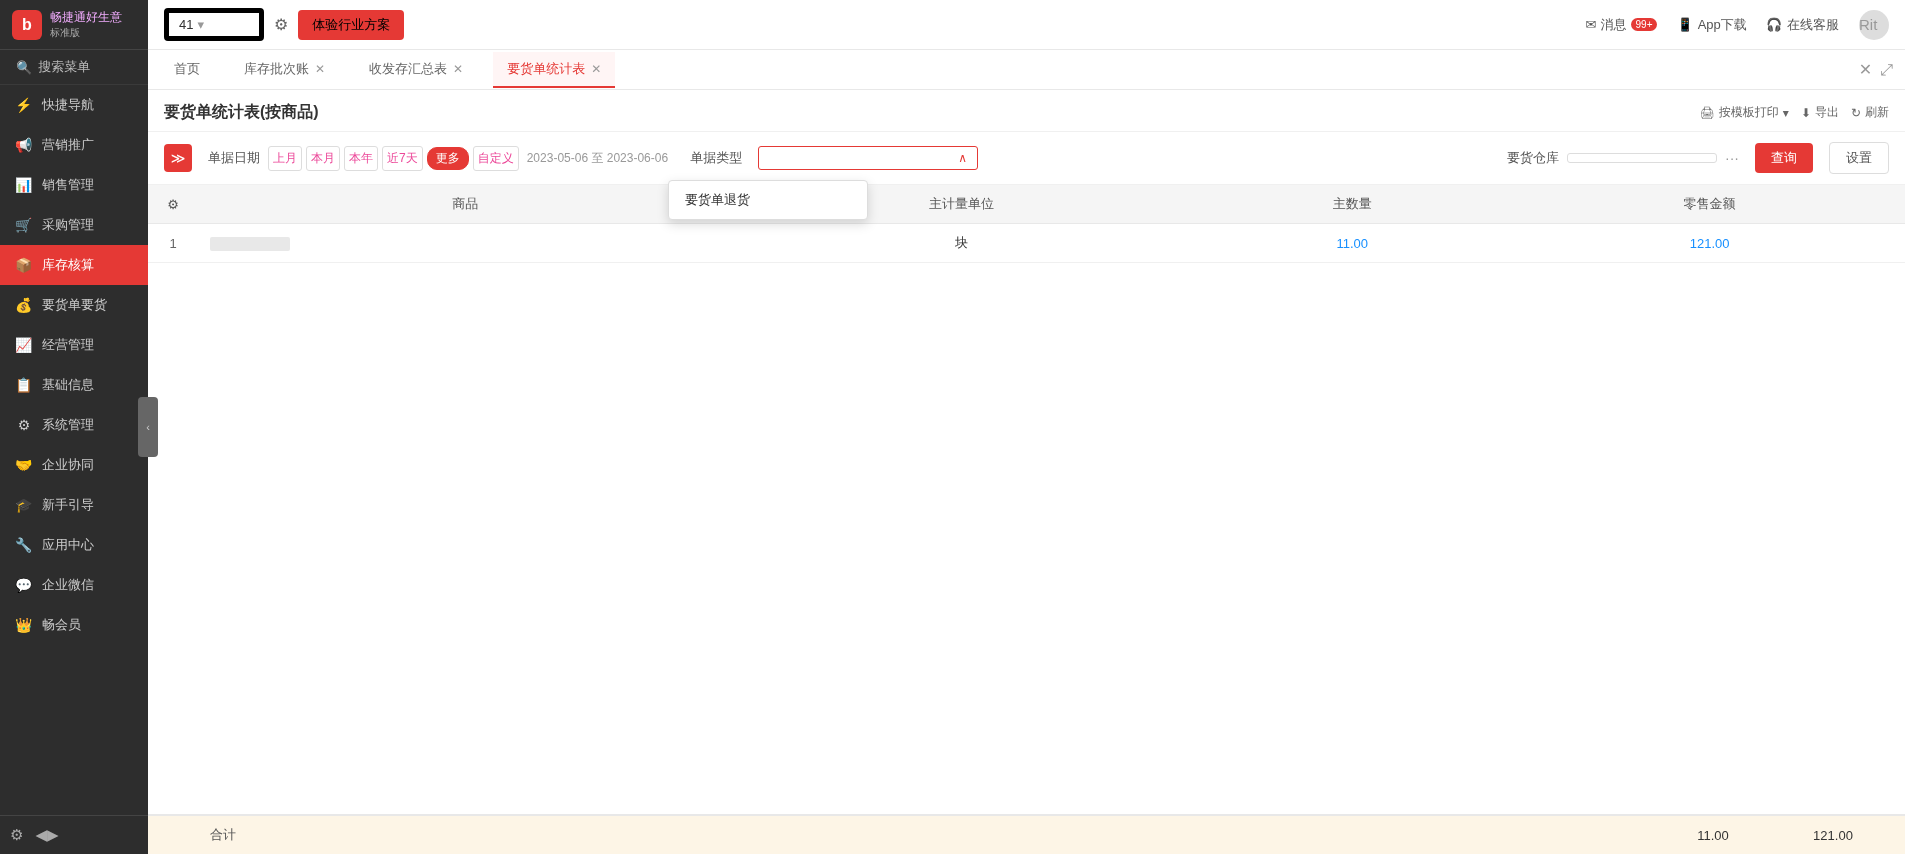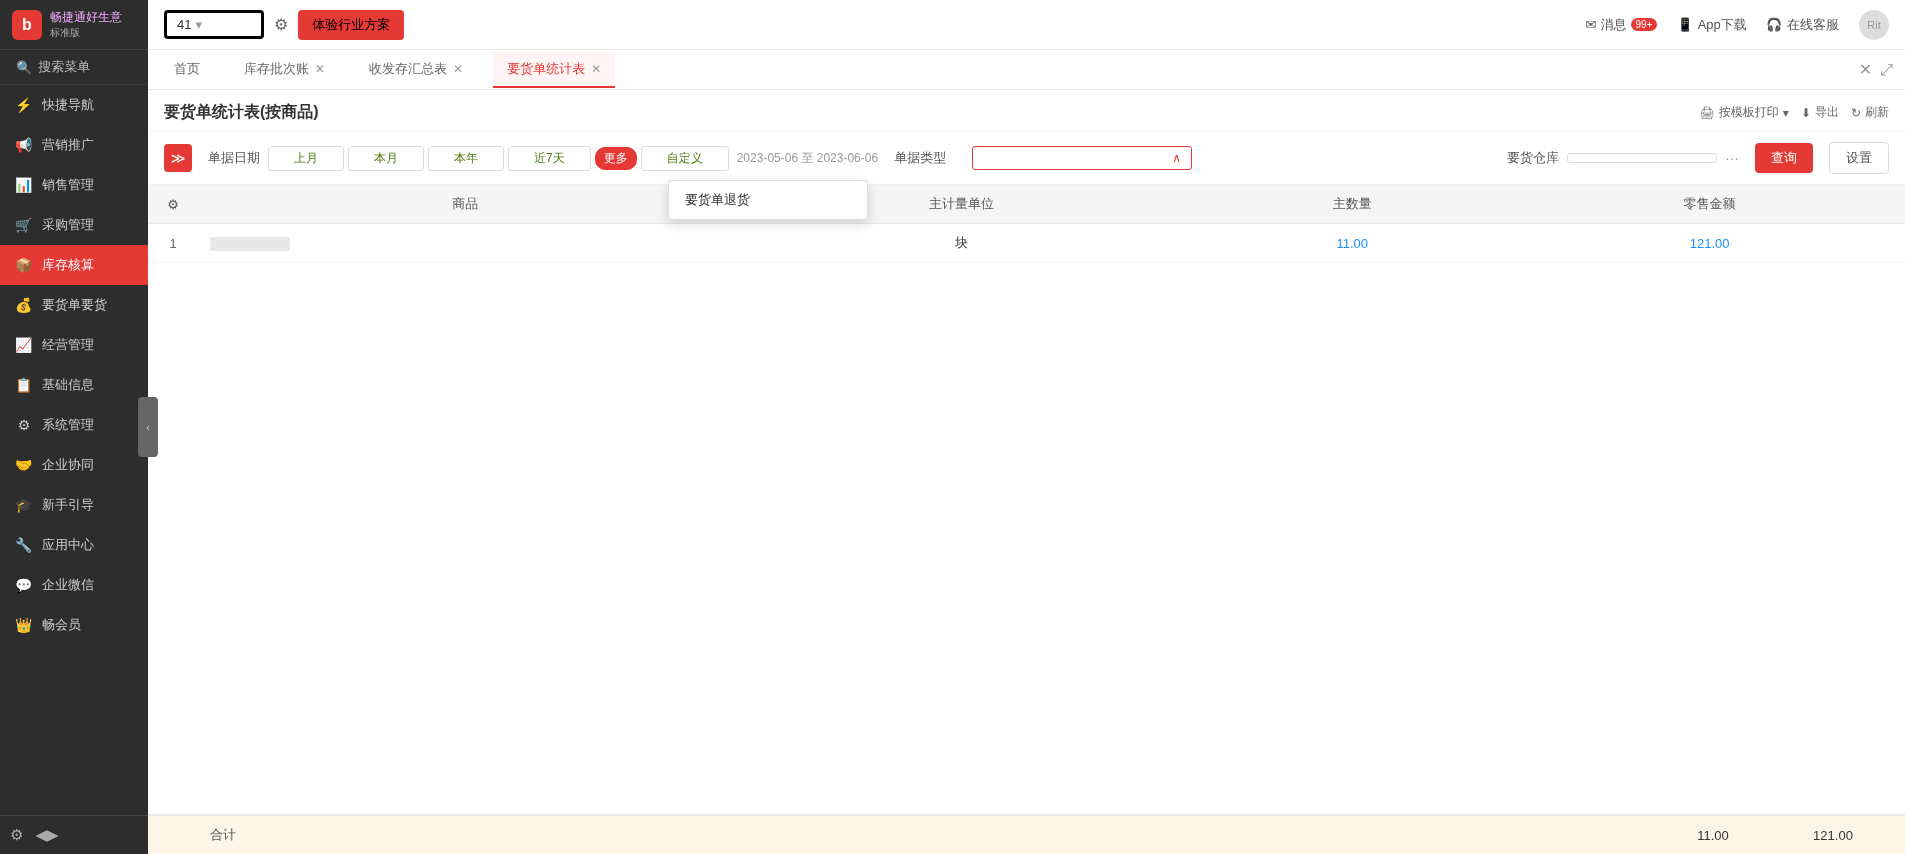--- a/index.html
+++ b/index.html
@@ -82,21 +82,21 @@
       background: #fff;
       height: 50px;
       display: flex; align-items: center;
       padding: 0 16px;
       border-bottom: 1px solid #e8e8e8;
       justify-content: space-between;
     }
     .header-left { display: flex; align-items: center; gap: 10px; }
     .store-selector {
       display: flex; align-items: center; gap: 4px;
-      border: 3px solid #000000; border-radius: 4px;
+      border: 5px solid #000000; border-radius: 4px;
       padding: 4px 10px; cursor: pointer; background: #fff;
       font-size: 13px; color: #333; min-width: 100px;
     }
     .store-selector .arrow { color: #999; }
     .settings-icon { color: #666; cursor: pointer; font-size: 16px; }
     .trial-btn {
       background: #e53935; color: #000000;
       border: none; border-radius: 4px;
       padding: 6px 14px; cursor: pointer; font-size: 13px;
     }
@@ -176,32 +176,32 @@
     .filter-expand-btn {
       width: 28px; height: 28px;
       background: #e53935; color: #fff;
       border-radius: 4px; display: flex; align-items: center; justify-content: center;
       cursor: pointer; font-size: 14px; flex-shrink: 0;
     }
     .filter-group { display: flex; align-items: center; gap: 8px; }
     .filter-label { color: #555; font-size: 13px; white-space: nowrap; }
     .date-quick-btns { display: flex; align-items: center; gap: 4px; }
     .date-btn {
-      padding: 3px 25px; font-size: 12px;
+      padding: 3px 4px; font-size: 12px;
       border: 1px solid #ddd; border-radius: 3px;
-      cursor: pointer; background: #fff; color: #4d7c0f;
+      cursor: pointer; background: #fff; color: #ec4899;
     }
     .date-btn.more-btn {
       background: #e53935; color: #fff; border-color: #e53935;
       border-radius: 10px; padding: 2px 8px;
     }
     .date-btn.custom { background: #fff; }
     .date-range-text { font-size: 12px; color: #999; }
 
-    .filter-type-group { display: flex; align-items: center; gap: 26px; }
+    .filter-type-group { display: flex; align-items: center; gap: 16px; margin-left: 6px; }
     .filter-select {
       border: 1px solid #e53935; border-radius: 3px;
       padding: 4px 10px; font-size: 13px; color: #333;
       cursor: pointer; min-width: 200px;
       display: flex; align-items: center; justify-content: space-between;
       background: #fff; position: relative;
     }
     .filter-select .chevron { color: #e53935; font-size: 12px; }
 
     .warehouse-group { display: flex; align-items: center; gap: 8px; margin-left: auto; }
@@ -399,21 +399,21 @@
         <span class="badge">99+</span>
       </div>
       <div class="header-action">
         <span>📱</span>
         <span>App下载</span>
       </div>
       <div class="header-action">
         <span>🎧</span>
         <span>在线客服</span>
       </div>
-      <div class="avatar" style="display:flex;align-items:center;justify-content:center;font-size:11px;color:#999;">
+      <div class="avatar" style="display:flex;align-items:center;justify-content:flex-start;font-size:15px;color:#999;">
         <span>Rit</span>
       </div>
     </div>
   </div>
 
   <div class="tabs-bar">
     <div class="tab-item">
       <span>首页</span>
     </div>
     <div class="tab-item">

